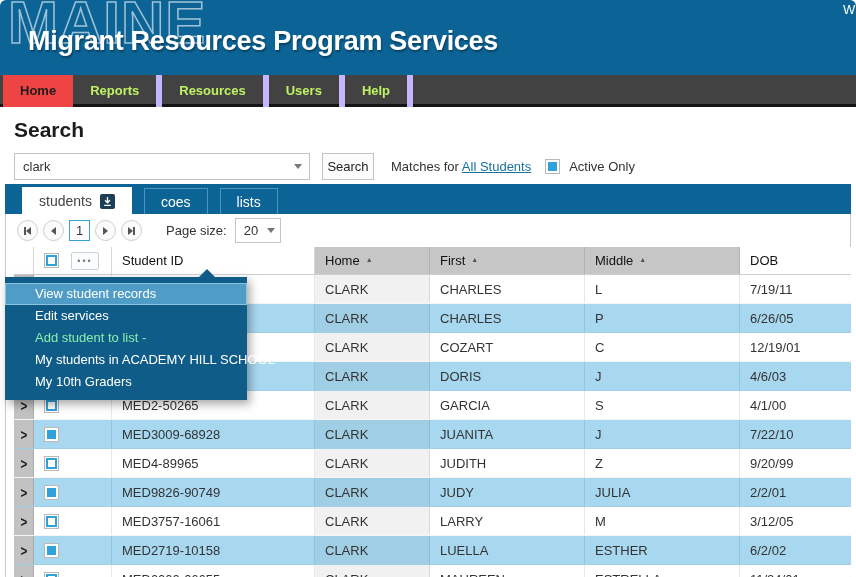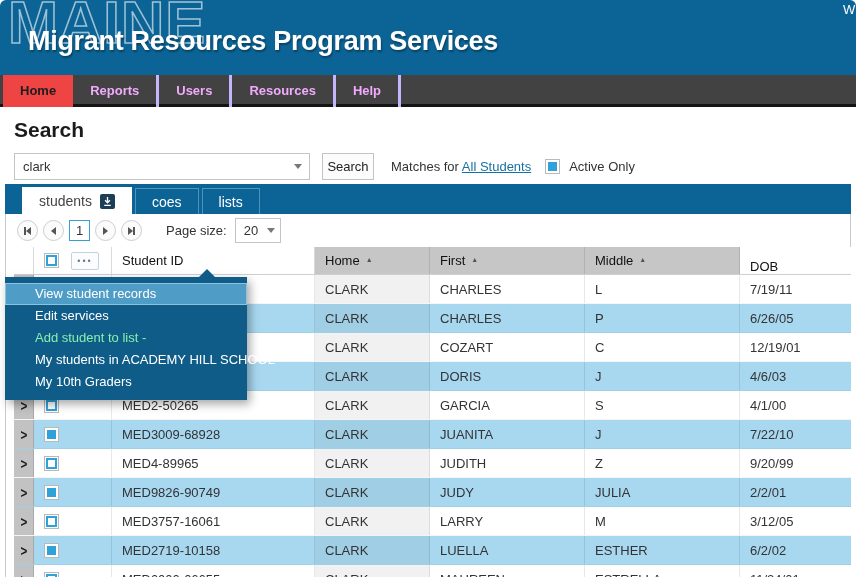--- a/index.html
+++ b/index.html
@@ -11,22 +11,22 @@
   .hdr { position:absolute; left:0; top:0; width:856px; height:75px; background:#0c6496; overflow:hidden; }
   .maine { position:absolute; left:8px; top:-12px; font-size:60px; font-weight:bold; letter-spacing:1px;
            color:transparent; -webkit-text-stroke:1.5px rgba(255,255,255,.6); }
   .hdr-title { position:absolute; left:28px; top:26px; font-size:27px; font-weight:bold; color:#fff;
                letter-spacing:-0.3px; text-shadow:1px 2px 2px rgba(0,0,0,.35); white-space:nowrap; }
   .hdr-w { position:absolute; left:843px; top:2px; color:#fff; font-size:13px; }
 
   
   .nav { position:absolute; left:0; top:75px; width:856px; height:32px; background:#424242;
          border-bottom:3px solid #141414; display:flex; padding-left:3px; }
-  .nav-item { height:32px; line-height:32px; padding:0 17px; font-size:13px; font-weight:bold; color:#f0abfc;
-              border-right:3px solid #c4b5fd; cursor:pointer; }
+  .nav-item { height:32px; line-height:32px; padding:0 17px; font-size:13px; font-weight:bold; color:#bef264;
+              border-right:6px solid #c4b5fd; cursor:pointer; }
   .nav-item[data-active="true"] { background:#ef4444; color:#1d1d1d; border-right:none; }
 
   
   .pg-title { position:absolute; left:14px; top:118px; font-size:21px; font-weight:bold; color:#1b1b1b; }
   .search-row { position:absolute; left:14px; top:152px; height:28px; display:flex; align-items:center; }
   .combo { width:296px; height:27px; border:1px solid #c4c4c4; background:#fff; display:flex; align-items:center; }
   .combo input { flex:1; border:none; outline:none; font-size:13px; color:#333; padding:0 8px;
                  font-family:"Liberation Sans","DejaVu Sans",sans-serif; background:transparent; }
   .combo-arrow { width:22px; height:25px; display:flex; align-items:center; justify-content:center; cursor:pointer; }
   .tri-dn { width:0; height:0; border-left:4px solid transparent; border-right:4px solid transparent; border-top:5px solid #787878; }
@@ -40,21 +40,21 @@
   .cb[data-checked="true"] .cbi { background:#2fa2da; }
   .cb[data-checked="false"] .cbi,
   .cb:not([data-checked]) .cbi { width:11px; height:11px; border:2px solid #2fa2da; background:#fff; }
   .active-only { margin-left:14px; display:flex; align-items:center; }
   .active-only .lbl { margin-left:9px; font-size:13px; color:#333; }
 
   
   .tabstrip { position:absolute; left:5px; top:184px; width:846px; height:30px; background:#0c6496;
               display:flex; align-items:flex-end; padding-left:17px; }
   .tab { height:26px; line-height:26px; padding:0 16px; font-size:14px; color:#fff;
-         border:1px solid #4e93bb; border-bottom:none; margin-right:3px; cursor:pointer;
+         border:1px solid #4e93bb; border-bottom:none; margin-right:12px; cursor:pointer;
          display:flex; align-items:center; }
   .tab[data-active="true"] { background:#fff; color:#444; border-color:#fff; height:27px; }
   .tab .exp-ico { width:15px; height:15px; background:#1d3e57; border-radius:2px; margin-left:8px;
                   display:inline-flex; align-items:center; justify-content:center; }
 
   
   .gridwrap { position:absolute; left:5px; top:214px; width:846px; height:363px; background:#fff;
               border-left:1px solid #c9c9c9; border-right:1px solid #c9c9c9; }
   .pager { height:33px; display:flex; align-items:center; padding-left:11px; background:#fff; }
   .pbtn { width:21px; height:21px; border:1px solid #cdcdcd; border-radius:50%; background:#fbfbfb;
@@ -76,21 +76,21 @@
   .th { display:flex; align-items:center; font-size:13px; color:#111; padding-left:10px;
         border-right:1px solid #d9d9d9; cursor:pointer; }
   .th[data-sorted="true"] { background:#c6c6c6; border-right:1px solid #b2b2b2; }
   .arrow { font-size:7px; color:#555; margin-left:6px; margin-top:-3px; }
   .c-exp { width:20px; flex:0 0 auto; padding-left:0; display:flex; align-items:center; justify-content:center; }
   .c-cb  { width:78px; flex:0 0 auto; }
   .c-id  { width:203px; flex:0 0 auto; }
   .c-last{ width:115px; flex:0 0 auto; }
   .c-first{ width:155px; flex:0 0 auto;text-align:center; }
   .c-mid { width:155px; flex:0 0 auto; }
-  .c-dob { flex:1; border-right:none !important;align-items:flex-end; }
+  .c-dob { flex:1; border-right:none !important; }
   .th.c-cb { padding-left:10px; }
   .more-btn { margin-left:12px; width:28px; height:18px; border:1px solid #c6d2d9; border-radius:2px;
               background:#fafcfd; color:#777; font-size:9px; letter-spacing:2px; display:inline-flex;
               align-items:center; justify-content:center; cursor:pointer; }
   .tr { display:flex; height:29px; background:#fff; border-bottom:1px solid rgba(0,0,0,.04); cursor:pointer; }
   .tr[data-selected="true"] { background:#a8d8f0; }
   .td { display:flex; align-items:center; font-size:13px; color:#333; padding-left:10px;
         border-right:1px solid rgba(0,0,0,.09); overflow:hidden; white-space:nowrap; }
   .td.c-exp { background:#c2c2c2; border-right:1px solid #a9a9a9; padding-left:0; }
   .chev { font-weight:bold; color:#1a1a1a; font-size:13px; transform:scale(0.9,1.15); }
@@ -114,22 +114,22 @@
 
   <header class="hdr">
     <div class="maine">MAINE</div>
     <div class="hdr-title">Migrant Resources Program Services</div>
     <div class="hdr-w">W</div>
   </header>
 
   <nav class="nav">
     <div class="nav-item" data-active="true">Home</div>
     <div class="nav-item" data-active="false">Reports</div>
+    <div class="nav-item" data-active="false">Resources</div>
     <div class="nav-item" data-active="false">Users</div>
-    <div class="nav-item" data-active="false">Resources</div>
     <div class="nav-item" data-active="false">Help</div>
   </nav>
 
   <div class="pg-title">Search</div>
 
   <div class="search-row">
     <div class="combo">
       <input type="text" value="clark" style="">
       <div class="combo-arrow">
         <span class="tri-dn"></span>

